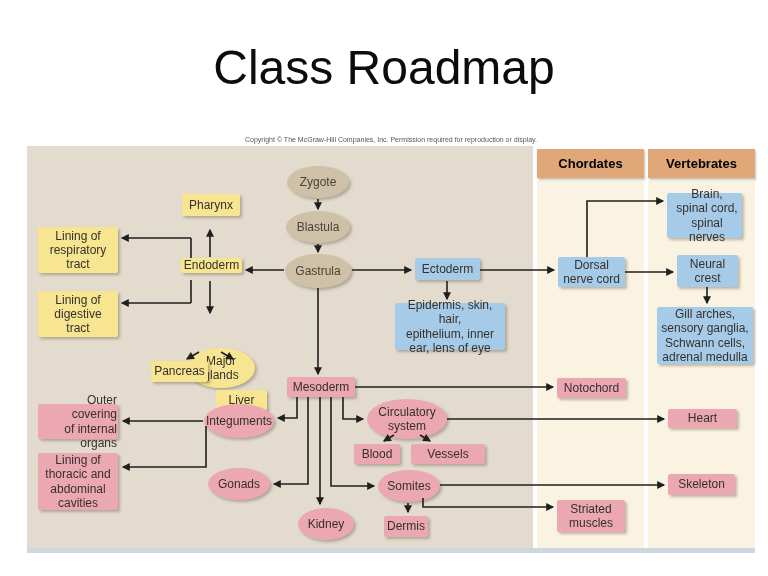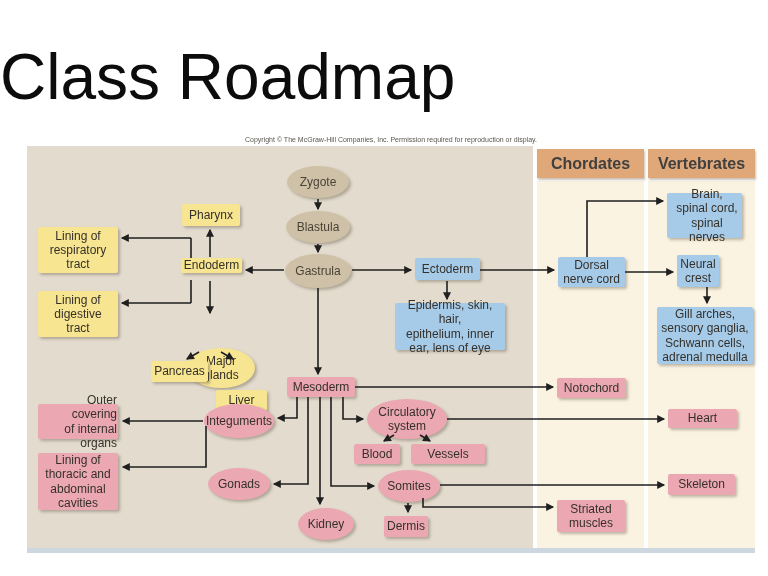--- a/index.html
+++ b/index.html
@@ -1,41 +1,41 @@
 <!DOCTYPE html>
 <html><head>
 <meta charset="utf-8">
 <style>
   html,body{margin:0;padding:0;}
   body{
     width:768px;height:576px;position:relative;background:#ffffff;
     font-family:"Liberation Sans", sans-serif;overflow:hidden;
   }
   .slide-title{
-    position:absolute;left:0;top:40px;width:768px;text-align:left;
-    font-size:64px;color:#0c0c0c;letter-spacing:0px;
+    position:absolute;left:0;top:40px;width:768px;text-align:center;
+    font-size:48px;color:#0c0c0c;letter-spacing:0px;
   }
   .copyright{
     position:absolute;left:27px;top:136px;width:728px;text-align:center;
     font-size:7px;color:#5a564e;
   }
   .diagram{
     position:absolute;left:27px;top:146px;width:728px;height:402px;background:#ffffff;
   }
   .bottom-edge{
     position:absolute;left:27px;top:548px;width:728px;height:5px;background:#ccd7df;
   }
   .main-bg{position:absolute;left:0;top:0;width:506px;height:402px;background:#e3dcce;}
   .col-bg{position:absolute;top:35px;height:367px;background:#fbf3e1;}
   .col-chordates{left:510px;width:107px;}
   .col-vertebrates{left:621px;width:107px;}
   .col-header{
     position:absolute;top:3px;height:29px;background:#e0a878;
     display:flex;align-items:center;justify-content:center;
-    font-size:16px;font-weight:bold;color:#404040;
+    font-size:13px;font-weight:bold;color:#000000;
     box-shadow:1px 2px 2px rgba(100,80,50,.35);
   }
   .hdr-chordates{left:510px;width:107px;}
   .hdr-vertebrates{left:621px;width:107px;}
   .node{
     position:absolute;display:flex;align-items:center;justify-content:center;
     text-align:center;font-size:12px;line-height:1.18;color:#35312a;
     white-space:pre-line;box-shadow:2px 2px 3px rgba(90,80,60,.38);
     padding:1px;box-sizing:border-box;
   }
@@ -58,21 +58,21 @@
   <div class="main-bg"></div>
   <div class="col-bg col-chordates"></div>
   <div class="col-bg col-vertebrates"></div>
   <div class="col-header hdr-chordates">Chordates</div>
   <div class="col-header hdr-vertebrates">Vertebrates</div>
 
   <div class="node ellipse tan" style="left:260px;top:20px;width:62px;height:32px;">Zygote</div>
   <div class="node ellipse tan" style="left:259px;top:65px;width:64px;height:32px;">Blastula</div>
   <div class="node ellipse tan" style="left:258px;top:108px;width:66px;height:34px;">Gastrula</div>
 
-  <div class="node rect yellow" style="left:155px;top:58px;width:58px;height:22px;">Pharynx</div>
+  <div class="node rect yellow" style="left:155px;top:48px;width:58px;height:22px;">Pharynx</div>
   <div class="node rect yellow" style="left:154px;top:112px;width:61px;height:15px;">Endoderm</div>
   <div class="node rect yellow" style="left:11px;top:81px;width:80px;height:46px;">Lining of
 respiratory
 tract</div>
   <div class="node rect yellow" style="left:11px;top:145px;width:80px;height:46px;">Lining of
 digestive
 tract</div>
   <div class="node ellipse yellow" style="left:160px;top:170px;width:68px;height:40px;margin-top:32px;">Major
 glands</div>
   <div class="node rect yellow" style="left:124px;top:215px;width:57px;height:21px;">Pancreas</div>
@@ -80,21 +80,21 @@
 
   <div class="node rect blue" style="left:388px;top:112px;width:65px;height:22px;">Ectoderm</div>
   <div class="node rect blue" style="left:368px;top:157px;width:110px;height:47px;">Epidermis, skin, hair,
 epithelium, inner
 ear, lens of eye</div>
   <div class="node rect blue" style="left:531px;top:111px;width:67px;height:30px;">Dorsal
 nerve cord</div>
   <div class="node rect blue" style="left:640px;top:47px;width:75px;height:45px;padding-left:6px;">Brain,
 spinal cord,
 spinal nerves</div>
-  <div class="node rect blue" style="left:650px;top:109px;width:42px;height:32px;">Neural
+  <div class="node rect blue" style="left:650px;top:109px;width:61px;height:32px;">Neural
 crest</div>
   <div class="node rect blue" style="left:630px;top:161px;width:96px;height:57px;">Gill arches,
 sensory ganglia,
 Schwann cells,
 adrenal medulla</div>
 
   <div class="node rect pink" style="left:260px;top:231px;width:68px;height:20px;">Mesoderm</div>
   <div class="node rect pink" style="left:530px;top:232px;width:69px;height:20px;">Notochord</div>
   <div class="node rect pink" style="left:641px;top:263px;width:69px;height:19px;">Heart</div>
   <div class="node ellipse pink" style="left:177px;top:258px;width:70px;height:34px;">Integuments</div>

